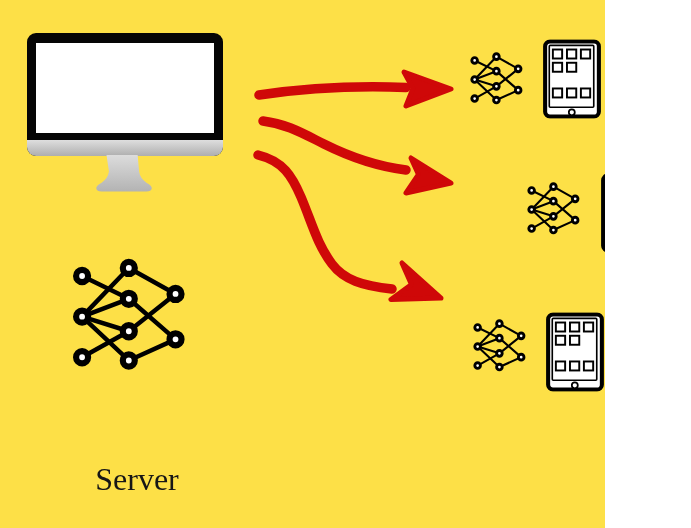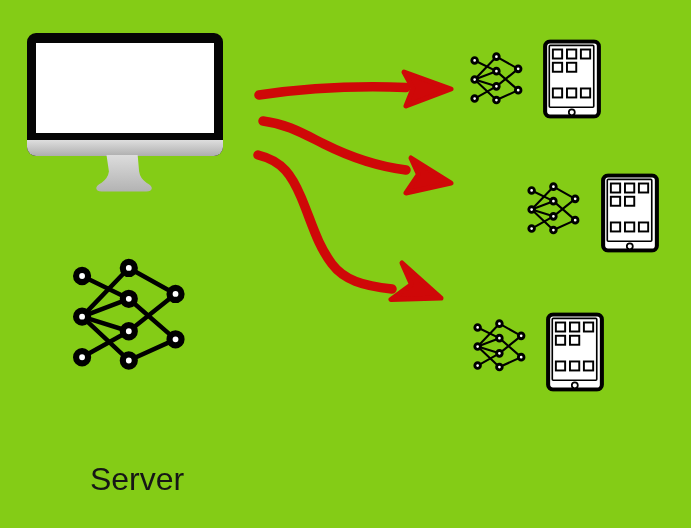--- a/index.html
+++ b/index.html
@@ -2,22 +2,22 @@
 <html style="--arrow-red: #cf0808; --icon-outline: #000000; --label-text: #161616;"><head>
 <meta charset="utf-8">
 <style>
   :root{
     --arrow-red:#cf0808;
     --icon-outline:#000000;
     --label-text:#161616;
   }
   html,body{margin:0;padding:0;background:#fff;}
   .canvas{
-    position:relative;width:691px;height:528px;background:#84cc16;
-    font-family:Liberation Sans, sans-serif;overflow:hidden;
+    position:relative;width:605px;height:528px;background:#fde047;
+    font-family:Liberation Serif, serif;overflow:hidden;
   }
   
   .monitor-body{position:absolute;left:27px;top:33px;width:196px;height:123px;
     background:#050505;border-radius:9px;overflow:hidden;}
   .monitor-screen{position:absolute;left:9px;top:10px;width:178px;height:90px;background:#ffffff;}
   .monitor-chin{position:absolute;left:0;bottom:0;width:100%;height:16px;
     background:linear-gradient(#dedede,#aeaeae);}
   .monitor-stand{position:absolute;left:92px;top:155px;width:66px;height:37px;}
   
   .nn-edge{stroke:var(--icon-outline,#000);stroke-width:4.6;fill:none;stroke-linecap:round;}

